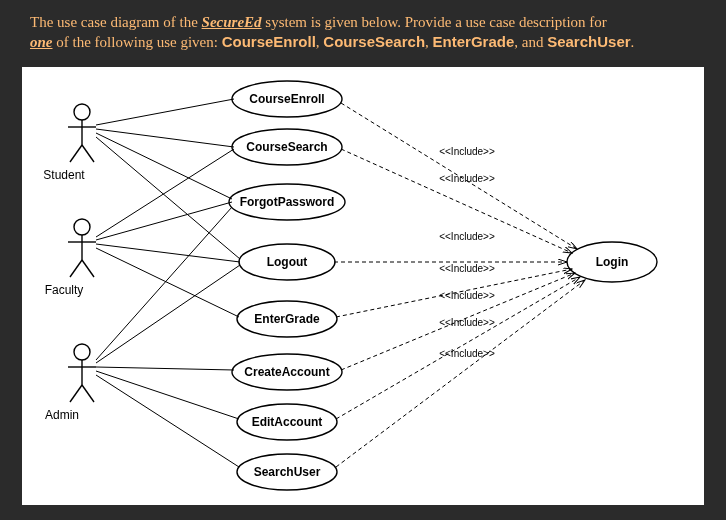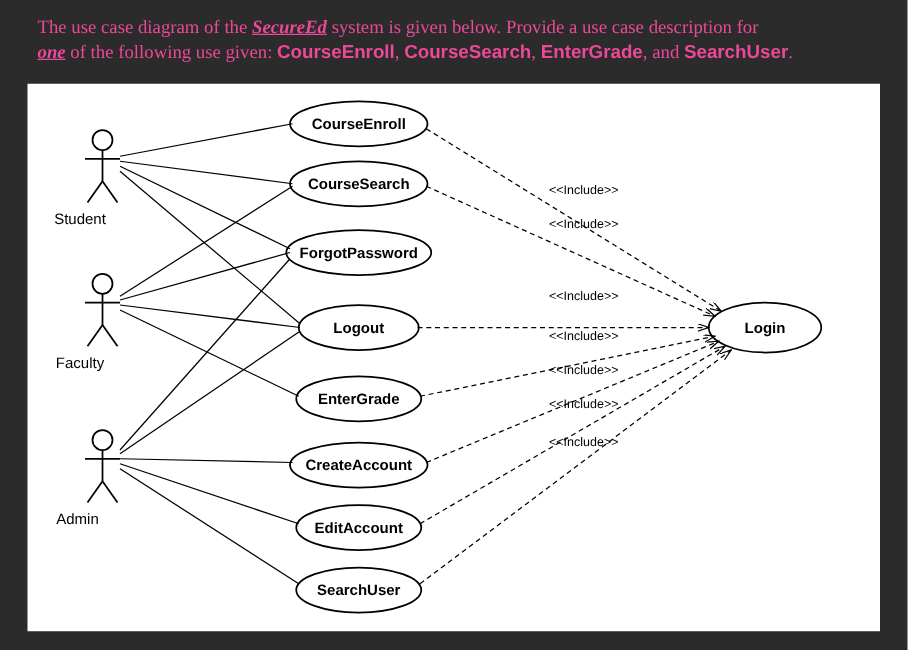--- a/index.html
+++ b/index.html
@@ -4,21 +4,21 @@
 <style>
   body {
     margin: 0;
     background: #2b2b2b;
     font-family: "Times New Roman", serif;
     width: 726px;
     height: 520px;
     overflow: hidden;
   }
   .prompt {
-    color: #ec4899;
+    color: #fdba74;
     font-size: 15px;
     padding: 12px 28px 8px 30px;
     line-height: 1.35;
   }
   .prompt .sys { font-style: italic; font-weight: bold; text-decoration: underline; }
   .prompt .one { font-style: italic; font-weight: bold; text-decoration: underline; }
   .prompt .uc { font-family: Arial, sans-serif; font-weight: bold; }
   .diagram-wrap {
     background: #fff;
     margin: 6px 22px 0 22px;

